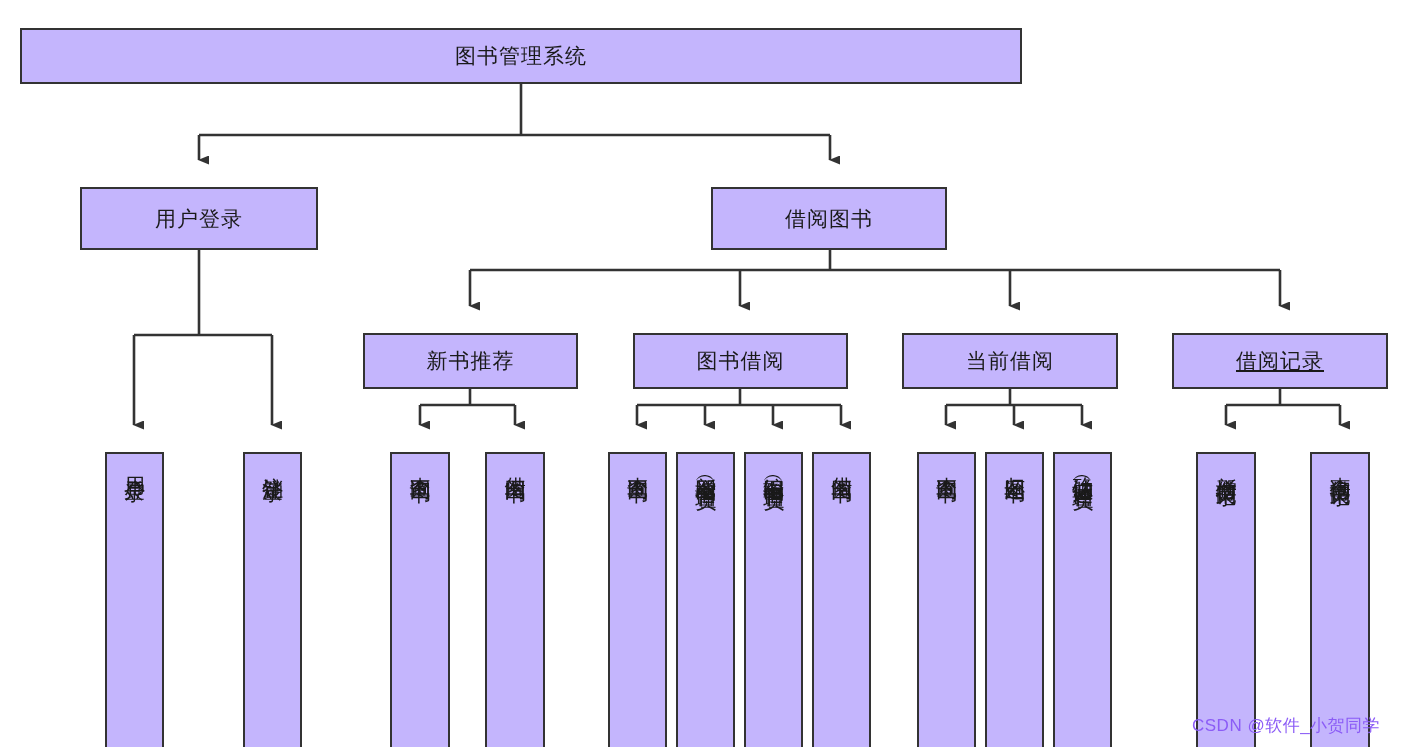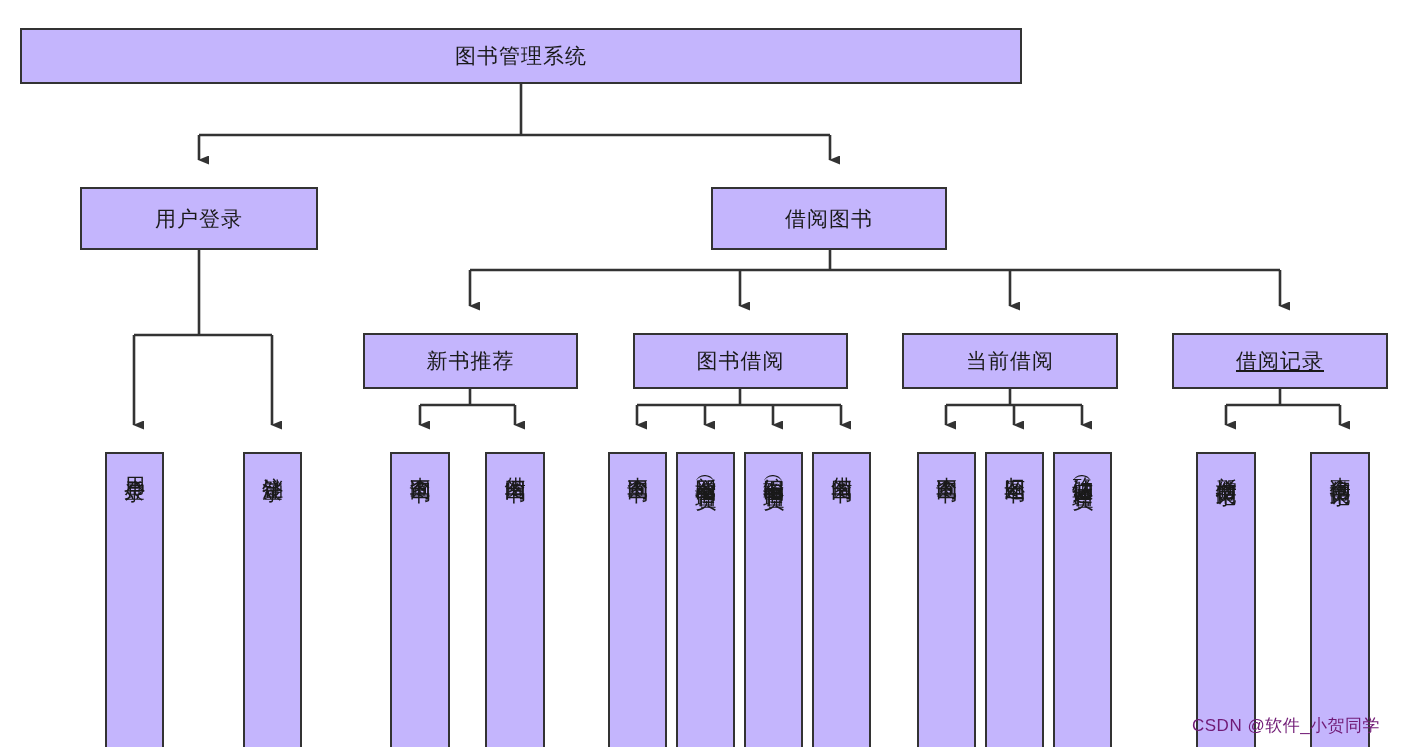--- a/index.html
+++ b/index.html
@@ -48,21 +48,21 @@
     line-height: 1.25;
     letter-spacing: 2px;
     padding-top: 6px;
     padding-bottom: 6px;
     justify-content: flex-start;
     align-items: center;
   }
   .watermark {
     position: absolute;
     font-size: 17px;
-    color: #701a75;
+    color: #8b5cf6;
     white-space: nowrap;
     letter-spacing: 0.5px;
     text-align: center;
   }
 </style>
 </head>
 <body>
 
 <div id="diagram-root">
 

